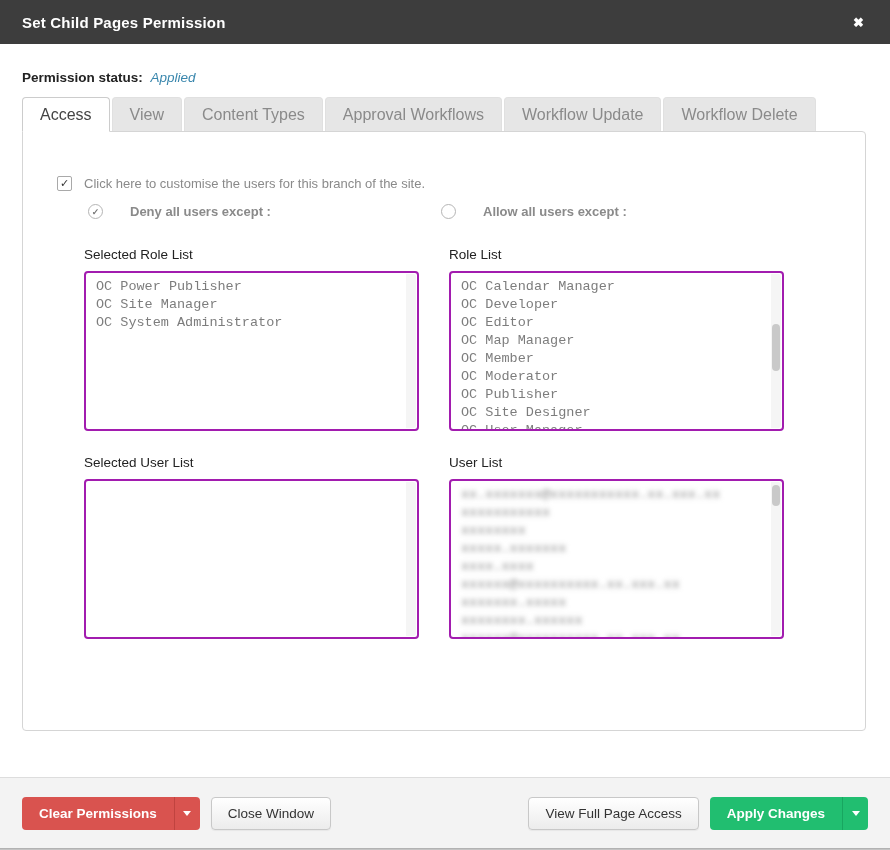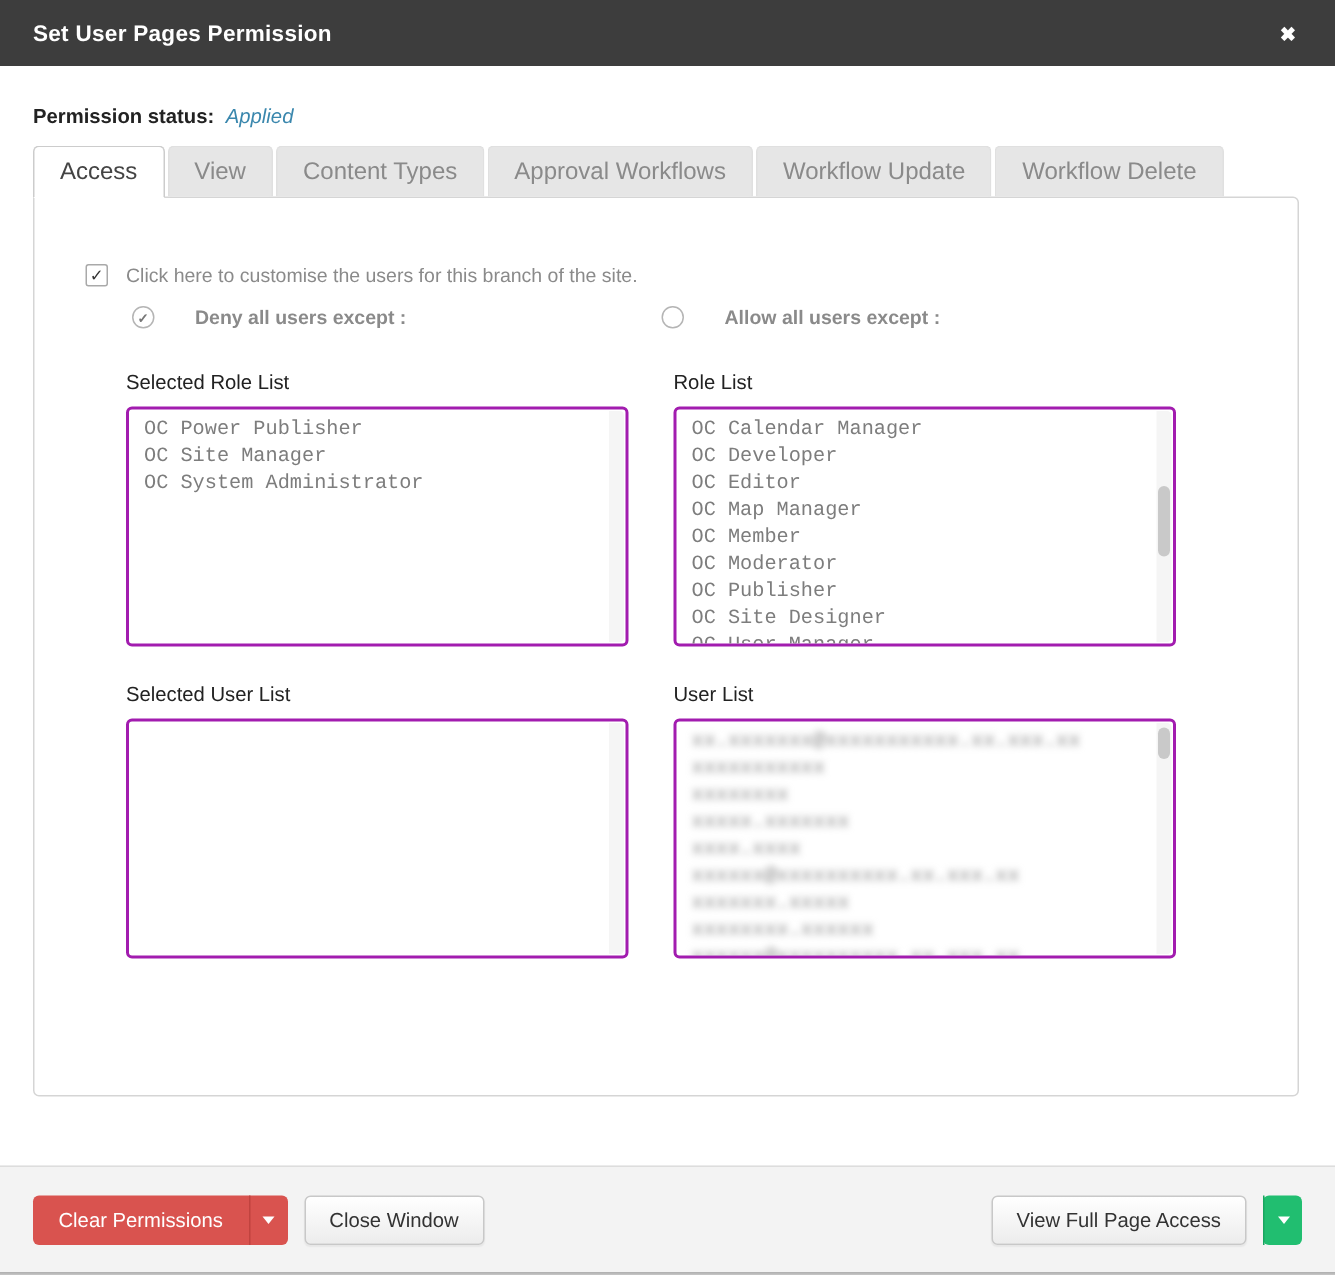--- a/index.html
+++ b/index.html
@@ -46,36 +46,36 @@
   .sb-track { position:absolute; top:1px; bottom:1px; right:1px; width:10px; background:#f5f5f5; border-radius:0 3px 3px 0; }
   .sb-thumb { position:absolute; right:2px; width:8px; background:#c9c9c9; border-radius:4px; }
   .thumb-rolelist { top:33%; height:30%; }
   .thumb-userlist { top:4px; height:21px; }
 
   
   .footer-gap { height:46px; }
   .modal-footer { height:71px; background:#f3f3f3; border-top:1px solid #ddd; display:flex; align-items:center; padding:0 22px; gap:11px; }
   .btn { height:33px; display:inline-flex; align-items:center; font-size:13.5px; border-radius:4px; cursor:pointer; white-space:nowrap; }
   .btn-default { background:linear-gradient(#ffffff,#ececec); border:1px solid #c8c8c8; color:#333; padding:0 16px; box-shadow:0 1px 1px rgba(0,0,0,.05); }
-  .btn-split { padding:0; color:#fff; font-weight:normal; }
+  .btn-split { padding:0; color:#fff; font-weight:bold; }
   .btn-split .main { padding:0 17px; height:100%; display:flex; align-items:center; }
   .btn-split .caret-seg { width:26px; height:100%; display:flex; align-items:center; justify-content:center; }
   .btn-danger { background:#d9534f; }
   .btn-danger .caret-seg { border-left:1px solid #c0433f; }
   .btn-success { background:#21be70; }
   .btn-success .caret-seg { border-left:1px solid #18a660; }
   .caret { width:0; height:0; border-left:4px solid transparent; border-right:4px solid transparent; border-top:5px solid #fff; }
   .spacer { flex:1; }
   .bottom-strip { height:7px; background:#c3c3c3; border-top:1px solid #b2b2b2; }
 </style>
 </head>
 <body>
 
 <div class="modal-header">
-  <div class="modal-title">Set User Pages Permission</div>
+  <div class="modal-title">Set Child Pages Permission</div>
   <div class="close-btn">✖</div>
 </div>
 
 <div class="status-row">
   <span class="status-label">Permission status:</span>
   <span class="status-value">Applied</span>
 </div>
 
 <div class="tabs">
 
@@ -179,18 +179,19 @@
   <div class="btn btn-split btn-danger">
     <span class="main">Clear Permissions</span>
     <span class="caret-seg">
         <span class="caret"></span>
       </span>
   </div>
   <div class="btn btn-default">Close Window</div>
   <div class="spacer"></div>
   <div class="btn btn-default">View Full Page Access</div>
   <div class="btn btn-split btn-success">
+    <span class="main">Apply Changes</span>
     <span class="caret-seg">
         <span class="caret"></span>
       </span>
   </div>
 </div>
 <div class="bottom-strip"></div>
 
 </body></html>

